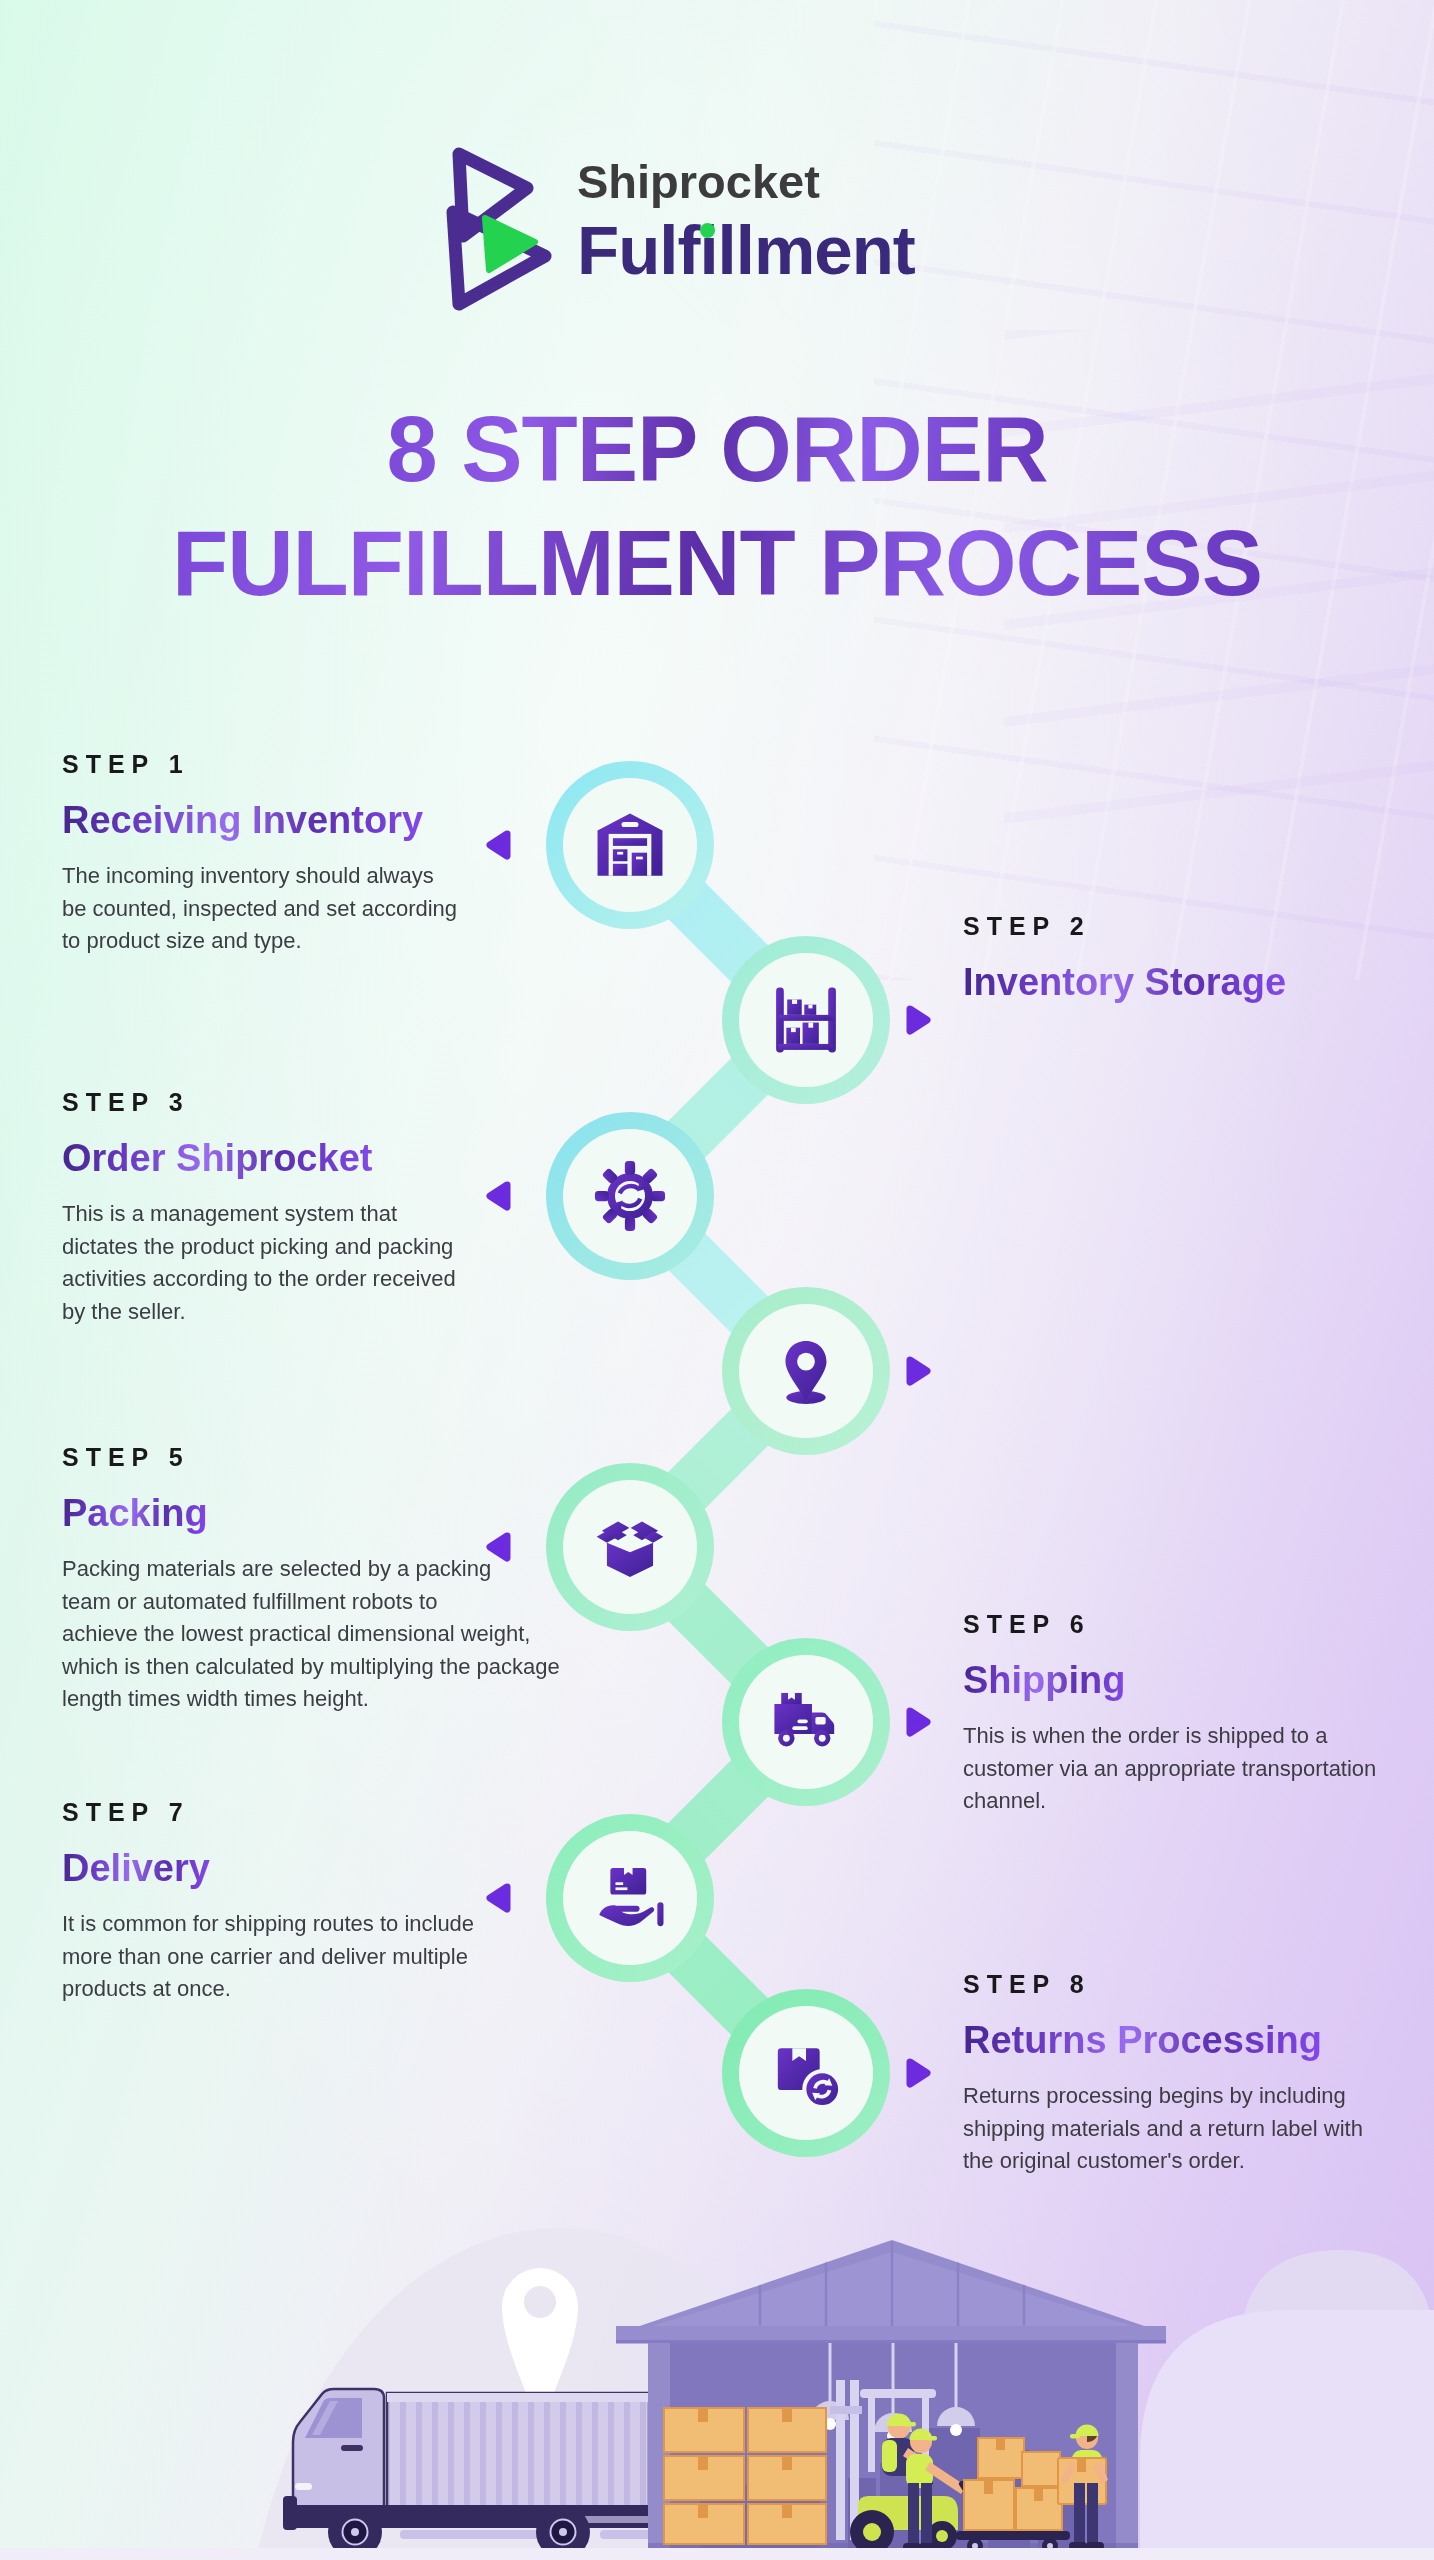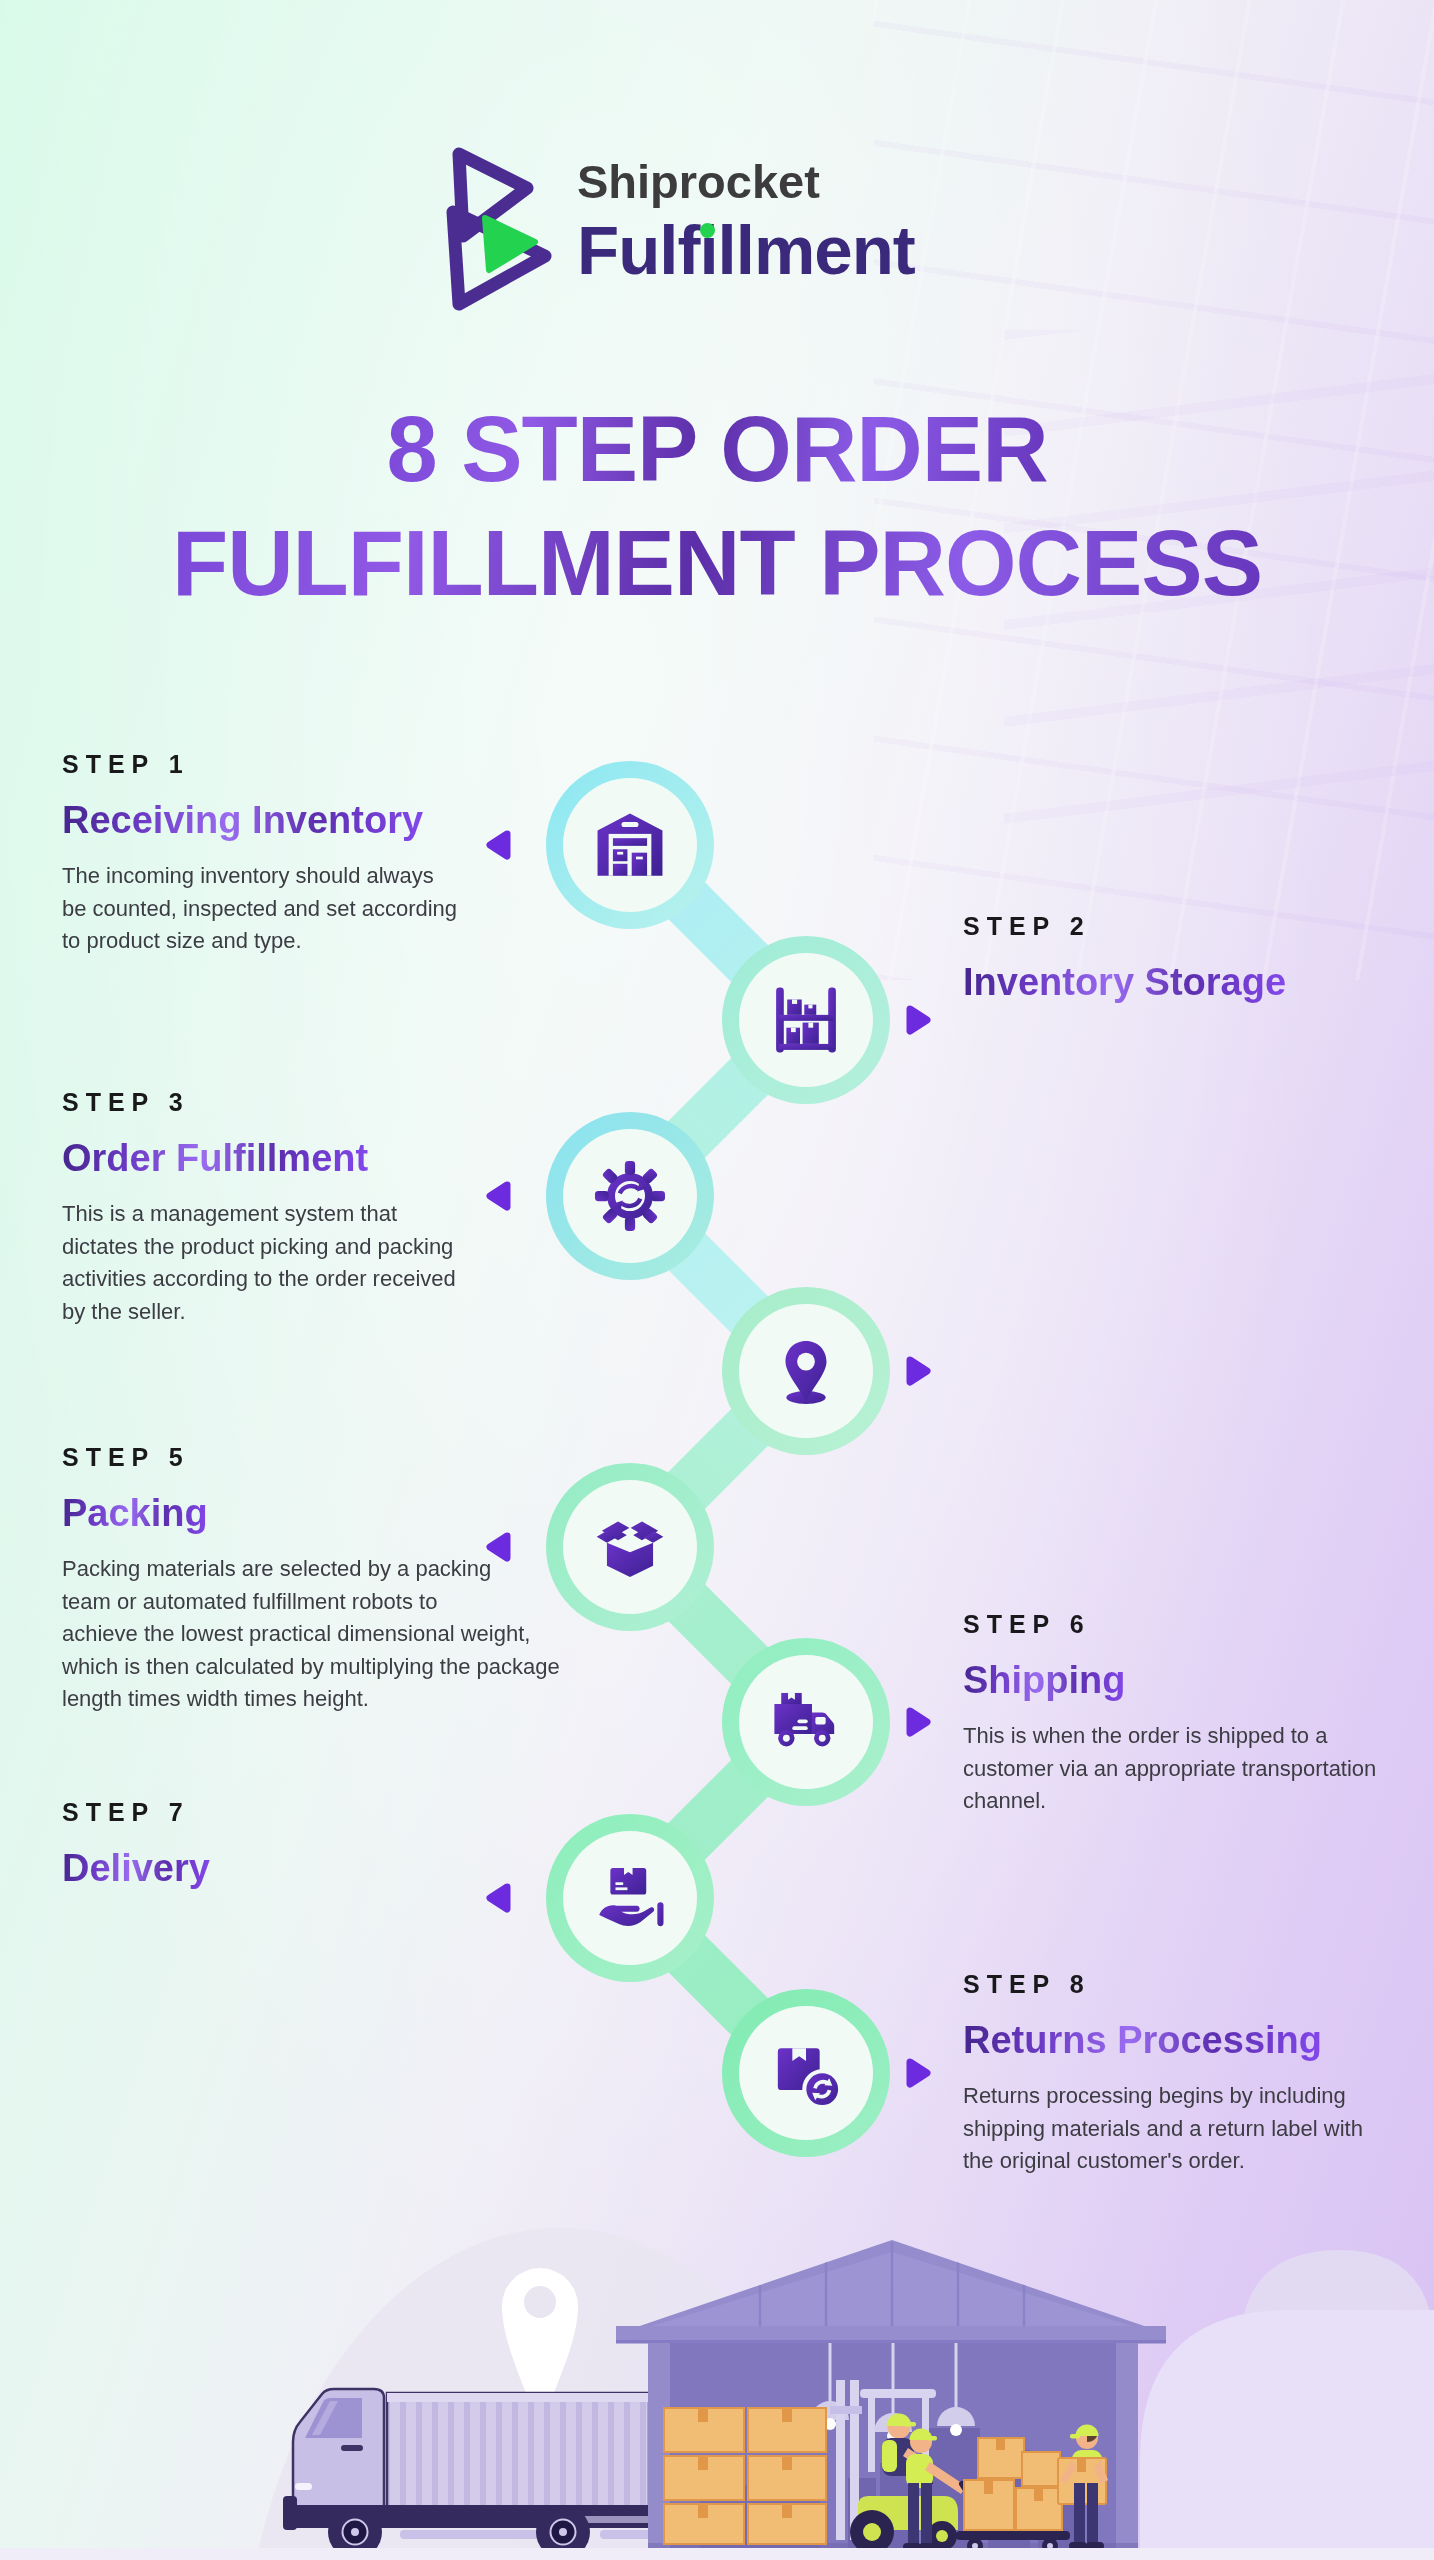--- a/index.html
+++ b/index.html
@@ -291,21 +291,21 @@
     <p class="step-desc">The incoming inventory should always
 be counted, inspected and set according
 to product size and type.</p>
   </div>
   <div class="step s2">
     <div class="step-label">STEP 2</div>
     <h3 class="step-title">Inventory Storage</h3>
   </div>
   <div class="step s3">
     <div class="step-label">STEP 3</div>
-    <h3 class="step-title">Order Fulfillment</h3>
+    <h3 class="step-title">Order Shiprocket</h3>
     <p class="step-desc">This is a management system that
 dictates the product picking and packing
 activities according to the order received
 by the seller.</p>
   </div>
   <div class="step s5">
     <div class="step-label">STEP 5</div>
     <h3 class="step-title">Packing</h3>
     <p class="step-desc">Packing materials are selected by a packing
 team or automated fulfillment robots to
@@ -316,20 +316,23 @@
   <div class="step s6">
     <div class="step-label">STEP 6</div>
     <h3 class="step-title">Shipping</h3>
     <p class="step-desc">This is when the order is shipped to a
 customer via an appropriate transportation
 channel.</p>
   </div>
   <div class="step s7">
     <div class="step-label">STEP 7</div>
     <h3 class="step-title">Delivery</h3>
+    <p class="step-desc">It is common for shipping routes to include
+more than one carrier and deliver multiple
+products at once.</p>
   </div>
   <div class="step s8">
     <div class="step-label">STEP 8</div>
     <h3 class="step-title">Returns Processing</h3>
     <p class="step-desc">Returns processing begins by including
 shipping materials and a return label with
 the original customer's order.</p>
   </div>
 
   <svg class="scene" viewBox="0 0 1434 380">

